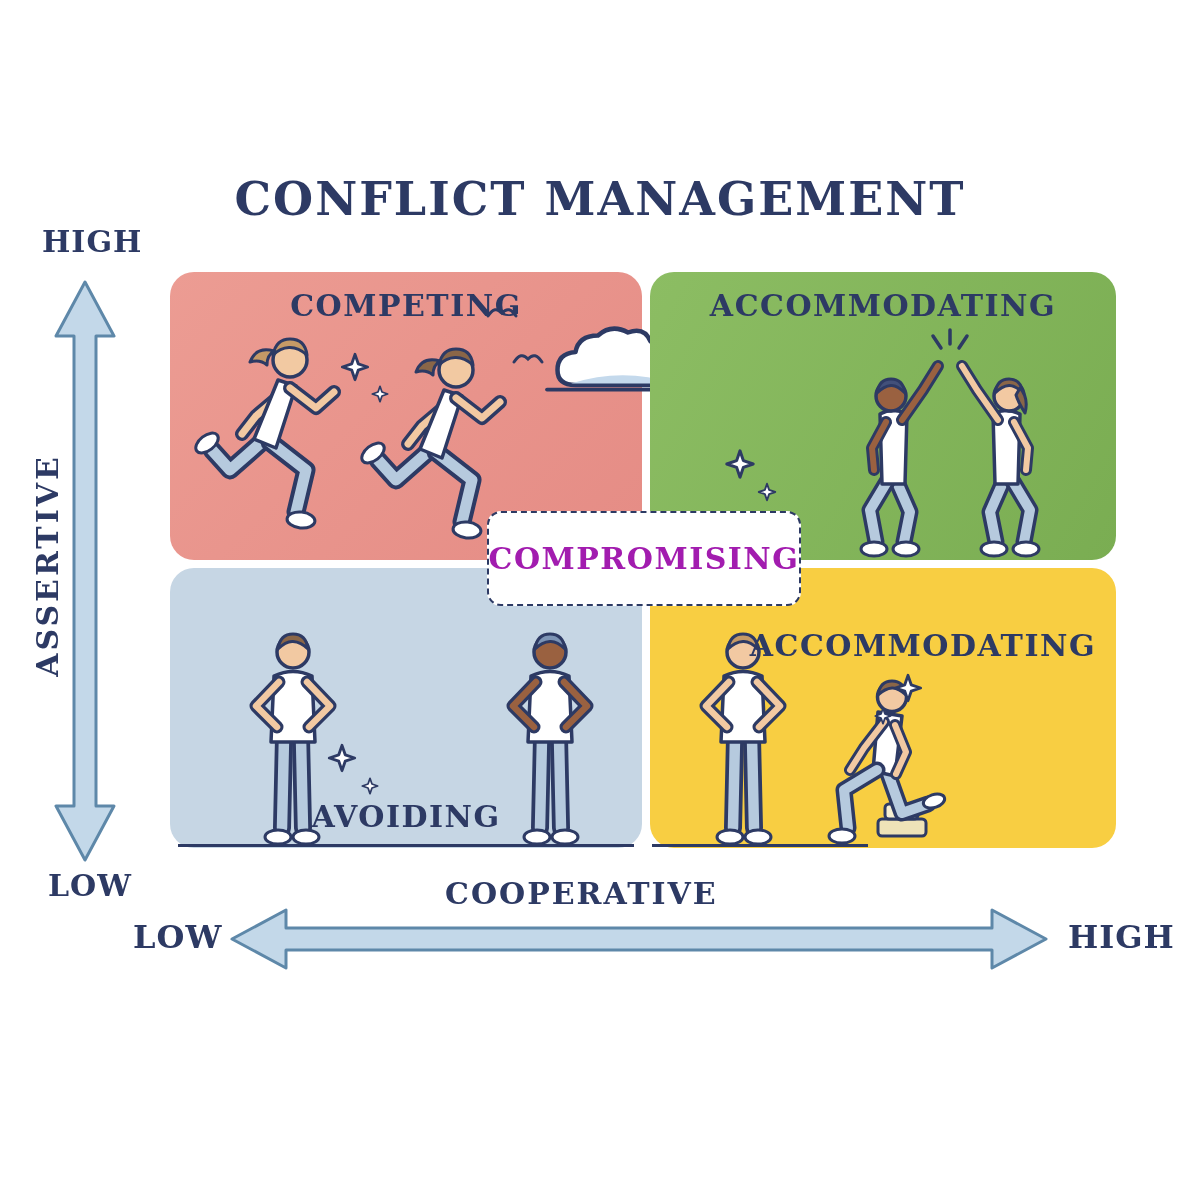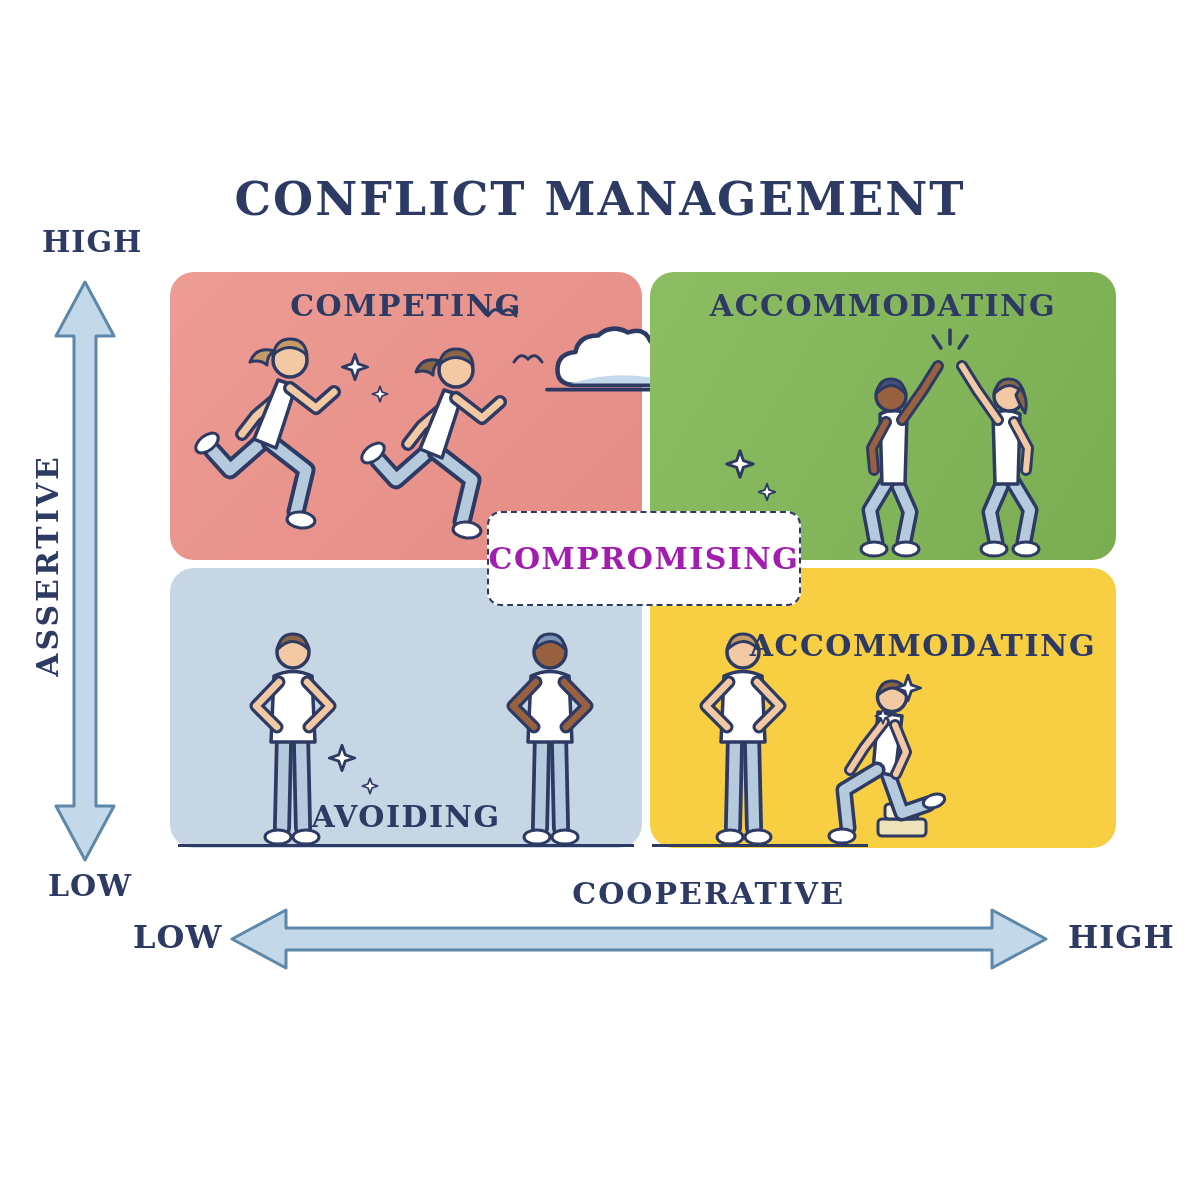--- a/index.html
+++ b/index.html
@@ -10,21 +10,21 @@
     color:#2d3a64; overflow:hidden;
   }
   .lbl { position:absolute; font-weight:700; color:#2d3a64; letter-spacing:1px; white-space:nowrap; }
   .title { top:172px; left:50%; transform:translateX(-50%); font-size:46px; letter-spacing:2px; }
   .v-high { top:224px; left:42px; font-size:30px; }
   .v-low  { top:868px; left:48px; font-size:30px; }
   .assertive {
     top:548px; left:-103px; width:300px; text-align:center;
     transform:rotate(-90deg); font-size:30px; letter-spacing:3px;
   }
-  .cooperative { top:876px; left:445px; width:400px; text-align:right; font-size:30px; letter-spacing:2px; }
+  .cooperative { top:876px; left:445px; width:400px; text-align:left; font-size:30px; letter-spacing:2px; }
   .h-low  { top:918px; left:133px; font-size:32px; }
   .h-high { top:918px; left:1068px; font-size:32px; }
 
   .quad { position:absolute; border-radius:24px;padding-left:20px; }
   .quad-competing     { left:170px; top:272px; width:472px; height:288px; background:linear-gradient(135deg,#ec9c93,#e58c85); }
   .quad-collaborating { left:650px; top:272px; width:466px; height:288px; background:linear-gradient(120deg,#8cbd63,#7aad52); }
   .quad-avoiding      { left:170px; top:568px; width:472px; height:280px; background:#c6d6e4; }
   .quad-accommodating { left:650px; top:568px; width:466px; height:280px; background:#f8ce42; }
 
   .q-label { position:absolute; font-weight:700; font-size:30px; letter-spacing:1.5px; color:#2d3a64; white-space:nowrap; }

